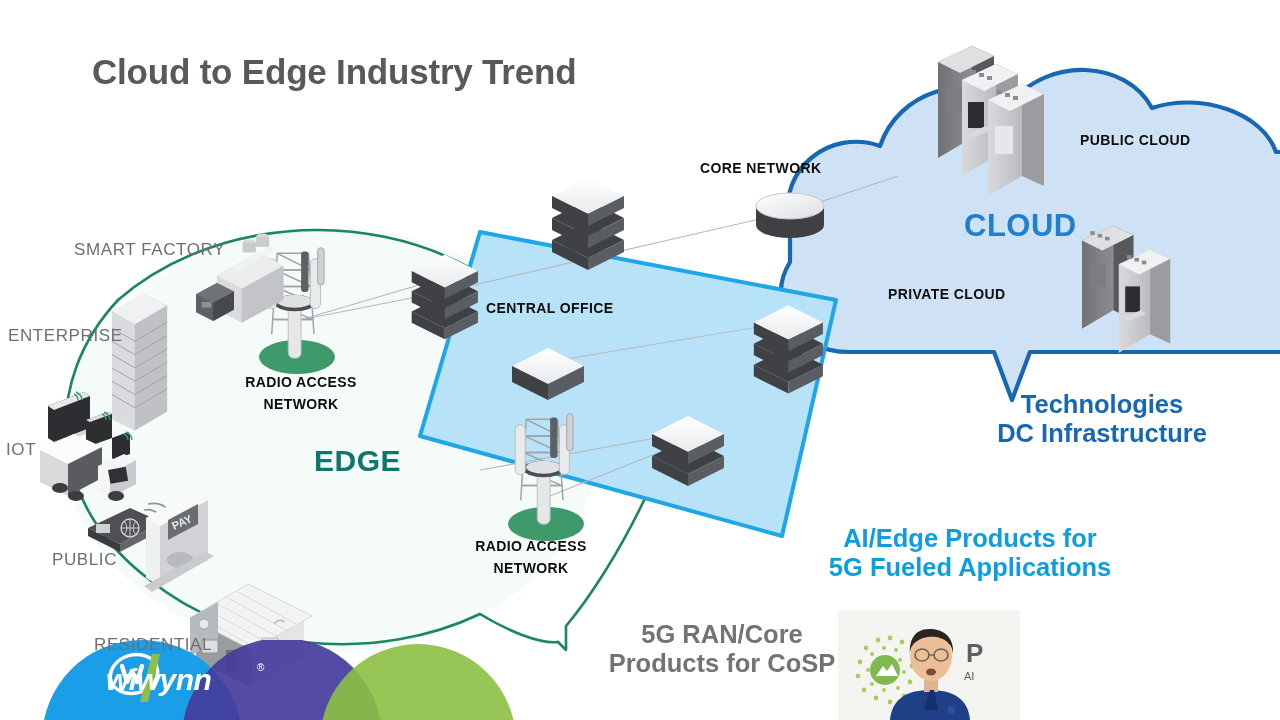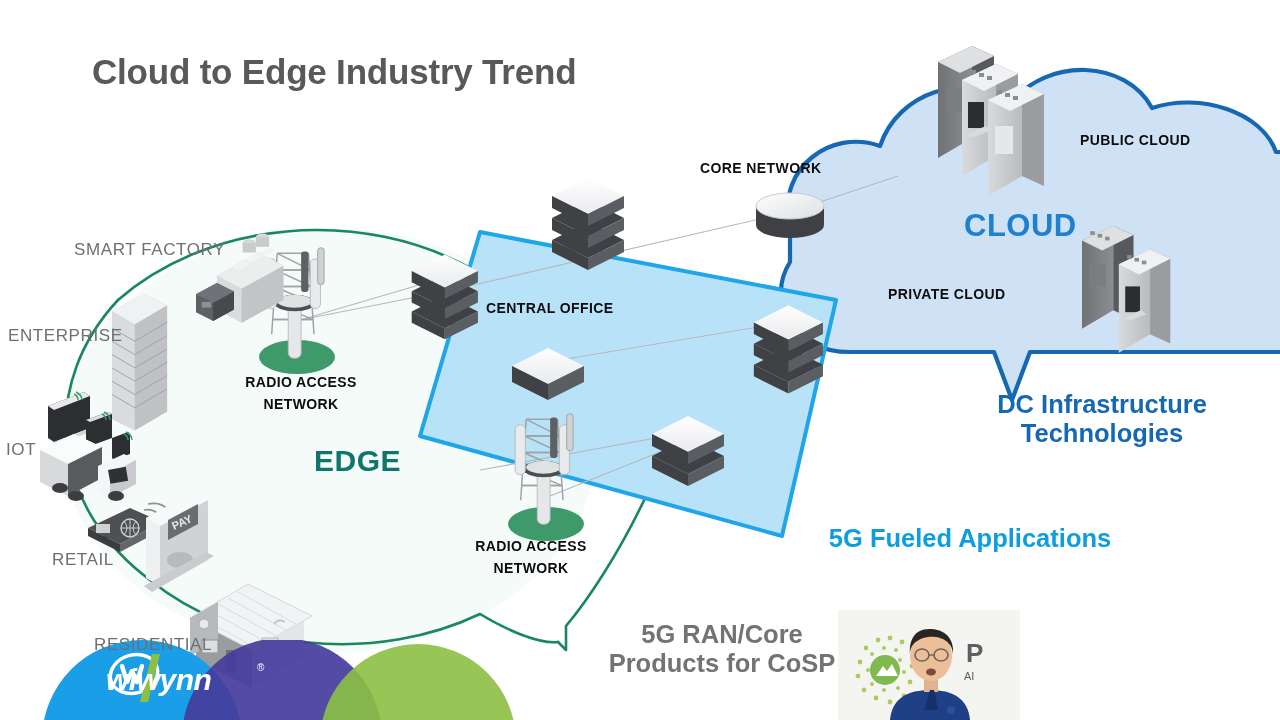--- a/index.html
+++ b/index.html
@@ -380,21 +380,21 @@
       <circle cx="142" cy="740" r="100" fill="#1a9ee8"></circle>
       <circle cx="282" cy="738" r="100" fill="#453d9c" fill-opacity="0.92"></circle>
       <circle cx="418" cy="742" r="98" fill="#8cc044" fill-opacity="0.9"></circle>
       <path d="M 0 0"></path>
     </g>
   </svg>
 
   <div class="abs lbl-gray" style="left:74px; top:240px;">SMART FACTORY</div>
   <div class="abs lbl-gray" style="left:8px; top:326px;">ENTERPRISE</div>
   <div class="abs lbl-gray" style="left:6px; top:440px;">IOT</div>
-  <div class="abs lbl-gray" style="left:52px; top:550px;">RETAIL</div>
+  <div class="abs lbl-gray" style="left:52px; top:550px;">PUBLIC</div>
   <div class="abs lbl-gray" style="left:94px; top:635px;">RESIDENTIAL</div>
 
   <div class="abs lbl-edge" style="left:314px; top:444px;">EDGE</div>
 
   <div class="abs lbl-black" style="left:226px; top:374px; width:150px;">RADIO ACCESS</div>
   <div class="abs lbl-black" style="left:226px; top:396px; width:150px;">NETWORK</div>
 
   <div class="abs lbl-black" style="left:456px; top:538px; width:150px;">RADIO ACCESS</div>
   <div class="abs lbl-black" style="left:456px; top:560px; width:150px;">NETWORK</div>
 
@@ -402,25 +402,26 @@
 
   <div class="abs lbl-black" style="left:700px; top:160px;">CORE NETWORK</div>
 
   <div class="abs lbl-black" style="left:1080px; top:132px;">PUBLIC CLOUD</div>
 
   <div class="abs lbl-black" style="left:888px; top:286px;">PRIVATE CLOUD</div>
 
   <div class="abs lbl-cloudword" style="left:964px; top:208px;text-align:right;">CLOUD</div>
 
   <div class="abs" style="left:924px; top:390px; width:356px;">
+    <div class="callout dcblue">Technologies</div>
     <div class="callout dcblue">DC Infrastructure</div>
-    <div class="callout dcblue">Technologies</div>
   </div>
 
   <div class="abs" style="left:782px; top:524px; width:376px;">
+    <div class="callout blue">AI/Edge Products for</div>
     <div class="callout blue">5G Fueled Applications</div>
   </div>
 
   <div class="abs" style="left:572px; top:620px; width:300px;">
     <div class="callout green">5G RAN/Core</div>
     <div class="callout green">Products for CoSP</div>
   </div>
 
   <div class="abs" style="left:108px; top:652px; width:60px; height:52px;">
     <svg viewBox="0 0 60 52" width="60" height="52">

